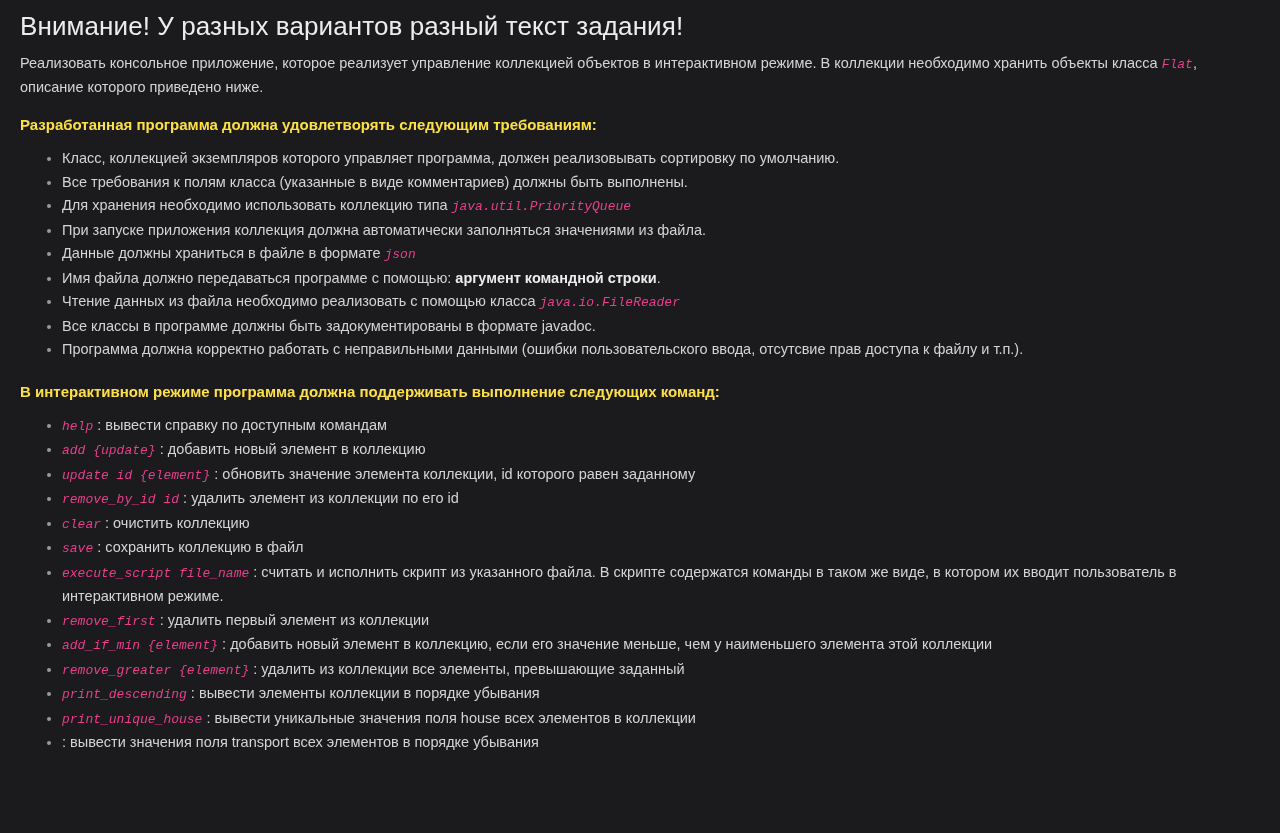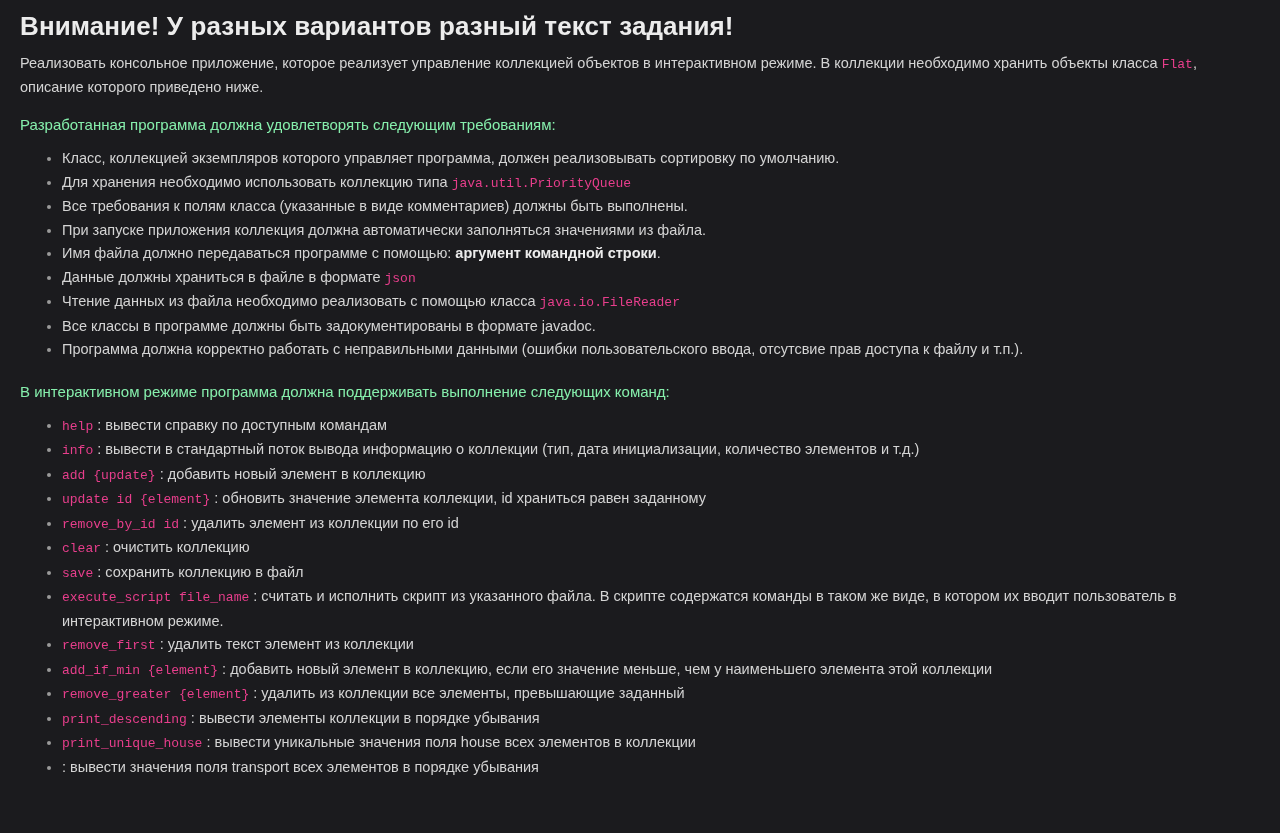--- a/index.html
+++ b/index.html
@@ -17,37 +17,37 @@
     -webkit-font-smoothing: antialiased;
   }
   .page {
     padding: 10px 20px 0 20px;
     box-sizing: border-box;
     width: 1280px;
   }
   h1.title {
     font-size: 26px;
     line-height: 32px;
-    font-weight: bold;
+    font-weight: normal;
     color: #ececec;
     margin: 0 0 10px 0;
     letter-spacing: 0.1px;
   }
   p.intro {
     font-size: 14.5px;
     line-height: 23px;
     margin: 0 0 16px 0;
     color: #d4d4d4;
     max-width: 1240px;
   }
   h2.section {
     font-size: 15px;
     line-height: 20px;
-    font-weight: normal;
-    color: #86efac;
+    font-weight: bold;
+    color: #fde047;
     margin: 0 0 12px 0;
   }
   ul.reqs, ul.cmds {
     list-style: none;
     margin: 0 0 20px 0;
     padding: 0;
   }
   ul.cmds { margin-bottom: 0; }
   ul.reqs > li, ul.cmds > li {
     position: relative;
@@ -65,61 +65,61 @@
     width: 4px;
     height: 4px;
     border-radius: 50%;
     background: #9a9a9a;
   }
   code, .code {
     font-family: "Liberation Mono", "DejaVu Sans Mono", monospace;
     color: #e83e8c;
     font-size: 13px;
     letter-spacing: 0px;
+    font-style: italic;
   }
   b, strong { color: #ececec; font-weight: bold; }
   .sep { color: #d4d4d4; }
 </style>
 </head>
 <body>
 
 <div class="page">
 
   <h1 class="title">Внимание! У разных вариантов разный текст задания!</h1>
 
   <p class="intro">
     <span>Реализовать консольное приложение, которое реализует управление коллекцией объектов в интерактивном режиме. В коллекции необходимо хранить объекты класса </span><code class="code">Flat</code><span>, описание которого приведено ниже.</span>
   </p>
 
   <h2 class="section">Разработанная программа должна удовлетворять следующим требованиям:</h2>
 
   <ul class="reqs" id="reqs-list">
       <li><span>Класс, коллекцией экземпляров которого управляет программа, должен реализовывать сортировку по умолчанию.</span></li>
+      <li><span>Все требования к полям класса (указанные в виде комментариев) должны быть выполнены.</span></li>
       <li><span>Для хранения необходимо использовать коллекцию типа </span><code class="code">java.util.PriorityQueue</code></li>
-      <li><span>Все требования к полям класса (указанные в виде комментариев) должны быть выполнены.</span></li>
       <li><span>При запуске приложения коллекция должна автоматически заполняться значениями из файла.</span></li>
+      <li><span>Данные должны храниться в файле в формате </span><code class="code">json</code></li>
       <li><span>Имя файла должно передаваться программе с помощью: </span><b>аргумент командной строки</b><span>.</span></li>
-      <li><span>Данные должны храниться в файле в формате </span><code class="code">json</code></li>
       <li><span>Чтение данных из файла необходимо реализовать с помощью класса </span><code class="code">java.io.FileReader</code></li>
       <li><span>Все классы в программе должны быть задокументированы в формате javadoc.</span></li>
       <li><span>Программа должна корректно работать с неправильными данными (ошибки пользовательского ввода, отсутсвие прав доступа к файлу и т.п.).</span></li>
     </ul>
 
   <h2 class="section">В интерактивном режиме программа должна поддерживать выполнение следующих команд:</h2>
 
   <ul class="cmds" id="cmds-list">
       <li><code class="code">help</code><span class="sep"> : </span><span>вывести справку по доступным командам</span></li>
-      <li><code class="code">info</code><span class="sep"> : </span><span>вывести в стандартный поток вывода информацию о коллекции (тип, дата инициализации, количество элементов и т.д.)</span></li>
       <li><code class="code">add {update}</code><span class="sep"> : </span><span>добавить новый элемент в коллекцию</span></li>
-      <li><code class="code">update id {element}</code><span class="sep"> : </span><span>обновить значение элемента коллекции, id храниться равен заданному</span></li>
+      <li><code class="code">update id {element}</code><span class="sep"> : </span><span>обновить значение элемента коллекции, id которого равен заданному</span></li>
       <li><code class="code">remove_by_id id</code><span class="sep"> : </span><span>удалить элемент из коллекции по его id</span></li>
       <li><code class="code">clear</code><span class="sep"> : </span><span>очистить коллекцию</span></li>
       <li><code class="code">save</code><span class="sep"> : </span><span>сохранить коллекцию в файл</span></li>
       <li><code class="code">execute_script file_name</code><span class="sep"> : </span><span>считать и исполнить скрипт из указанного файла. В скрипте содержатся команды в таком же виде, в котором их вводит пользователь в интерактивном режиме.</span></li>
-      <li><code class="code">remove_first</code><span class="sep"> : </span><span>удалить текст элемент из коллекции</span></li>
+      <li><code class="code">remove_first</code><span class="sep"> : </span><span>удалить первый элемент из коллекции</span></li>
       <li><code class="code">add_if_min {element}</code><span class="sep"> : </span><span>добавить новый элемент в коллекцию, если его значение меньше, чем у наименьшего элемента этой коллекции</span></li>
       <li><code class="code">remove_greater {element}</code><span class="sep"> : </span><span>удалить из коллекции все элементы, превышающие заданный</span></li>
       <li><code class="code">print_descending</code><span class="sep"> : </span><span>вывести элементы коллекции в порядке убывания</span></li>
       <li><code class="code">print_unique_house</code><span class="sep"> : </span><span>вывести уникальные значения поля house всех элементов в коллекции</span></li>
       <li><span class="sep"> : </span><span>вывести значения поля transport всех элементов в порядке убывания</span></li>
     </ul>
 
 </div>
 
 </body></html>

